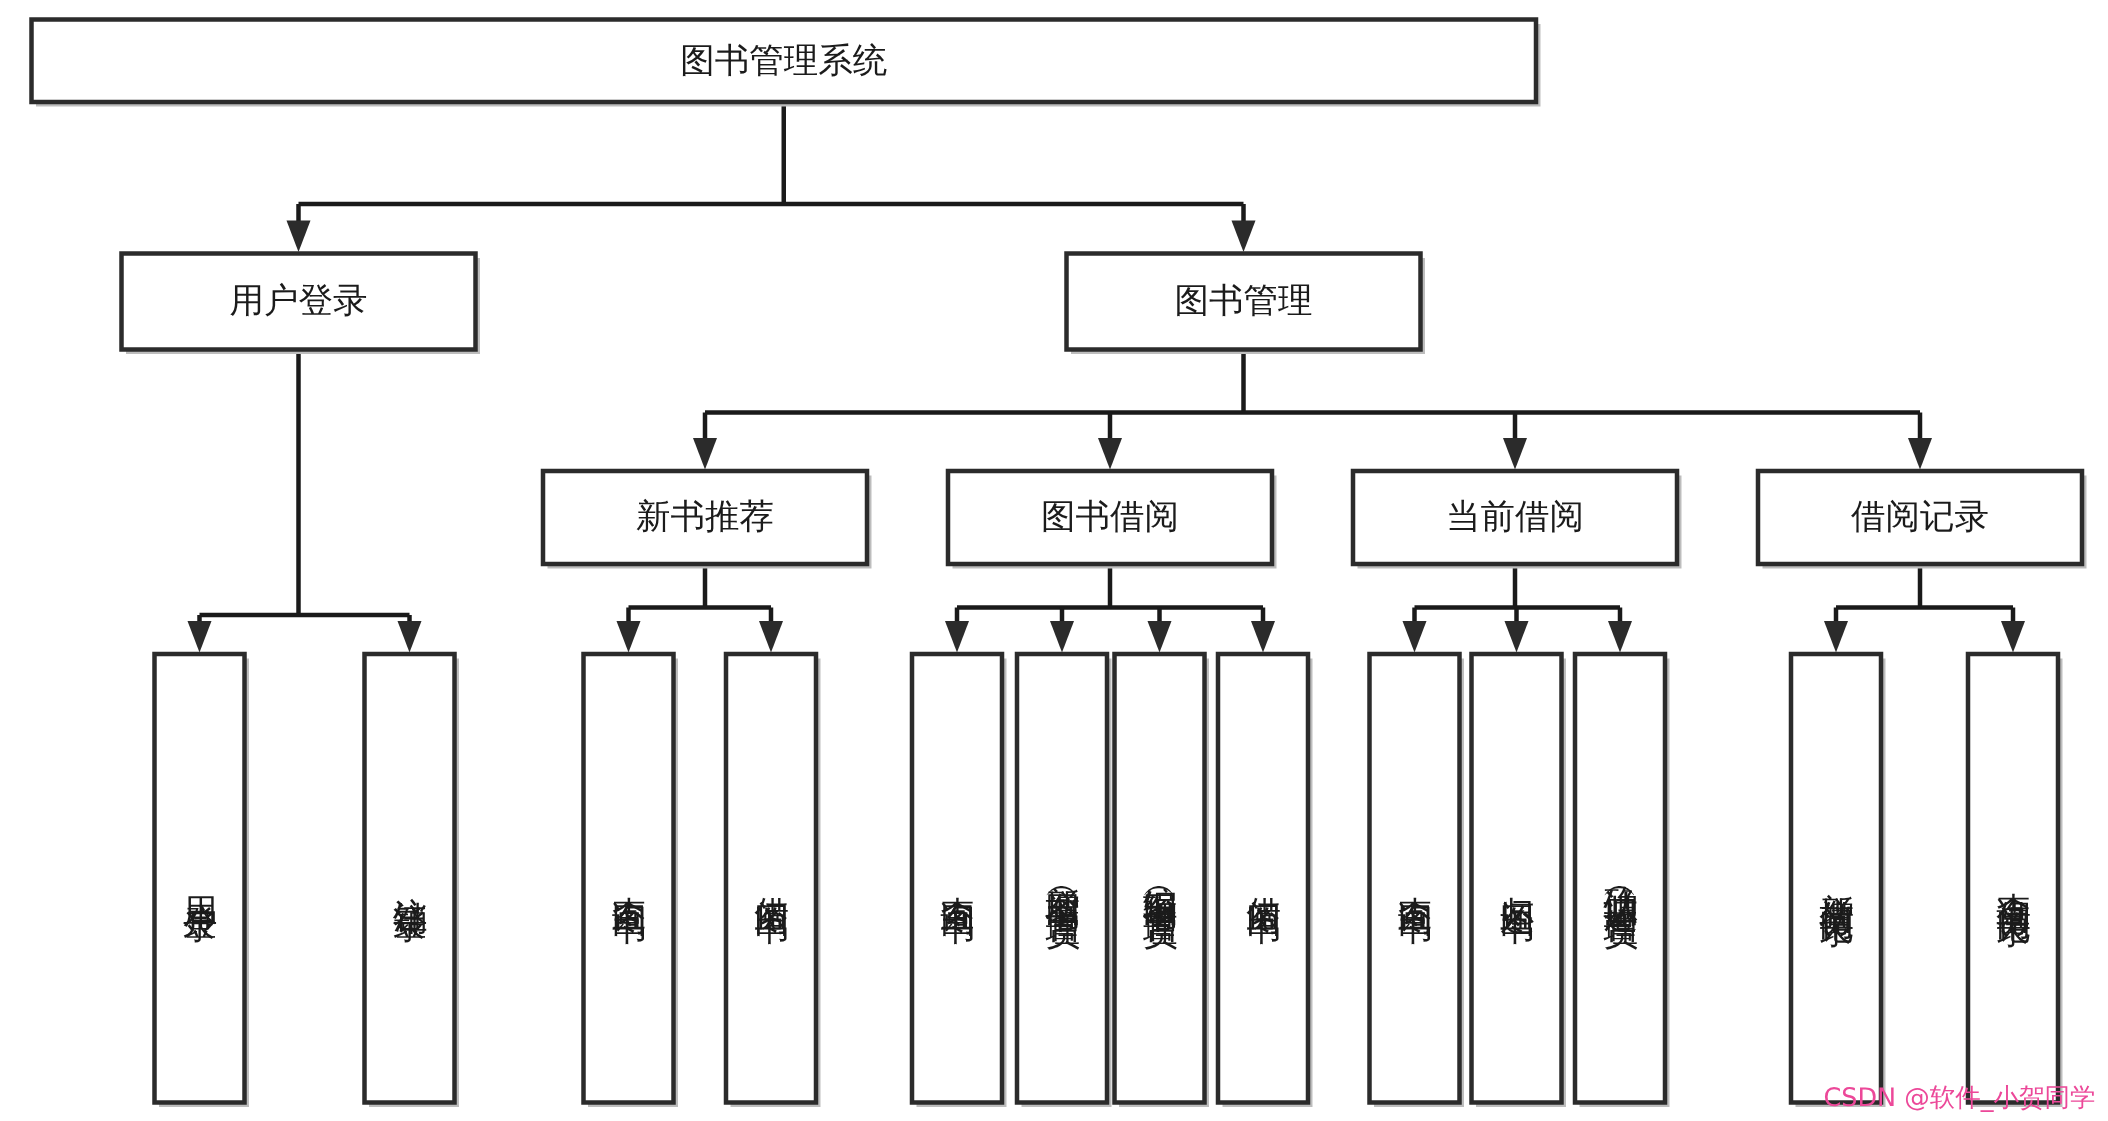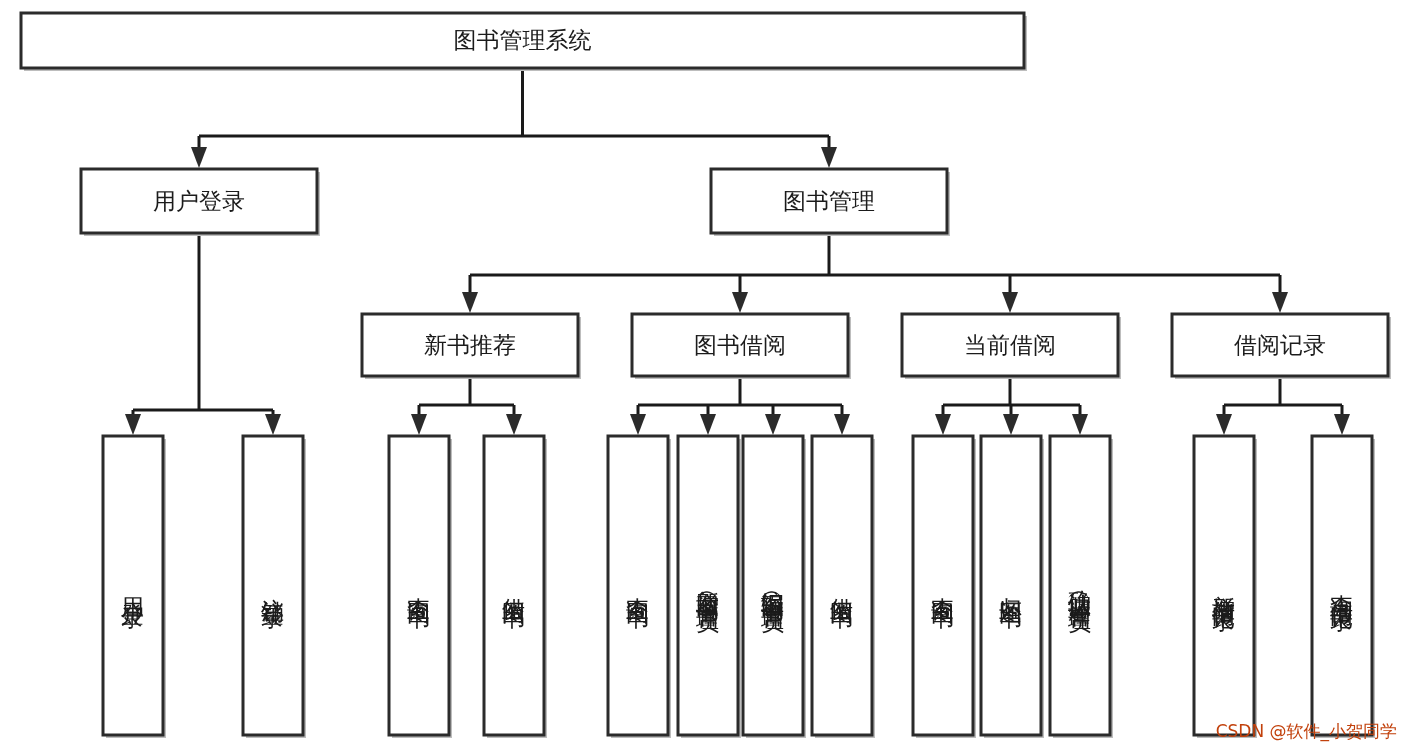--- a/index.html
+++ b/index.html
@@ -60,21 +60,21 @@
     text-anchor: middle;
     writing-mode: vertical-rl;
     letter-spacing: 3px;
   }
   .watermark {
     position: absolute;
     right: 8px;
     bottom: 4px;
     font-family: "DejaVu Sans", "Liberation Sans", sans-serif;
     font-size: 17px;
-    color: #c2410c;
+    color: #ec4899;
     white-space: nowrap;
     user-select: none;
   }
 </style>
 </head>
 <body>
 
 <div id="diagram-root">
   <svg class="flow" id="flow-svg" viewBox="0 0 1405 747" xmlns="http://www.w3.org/2000/svg">
     <g id="layer-connections">

